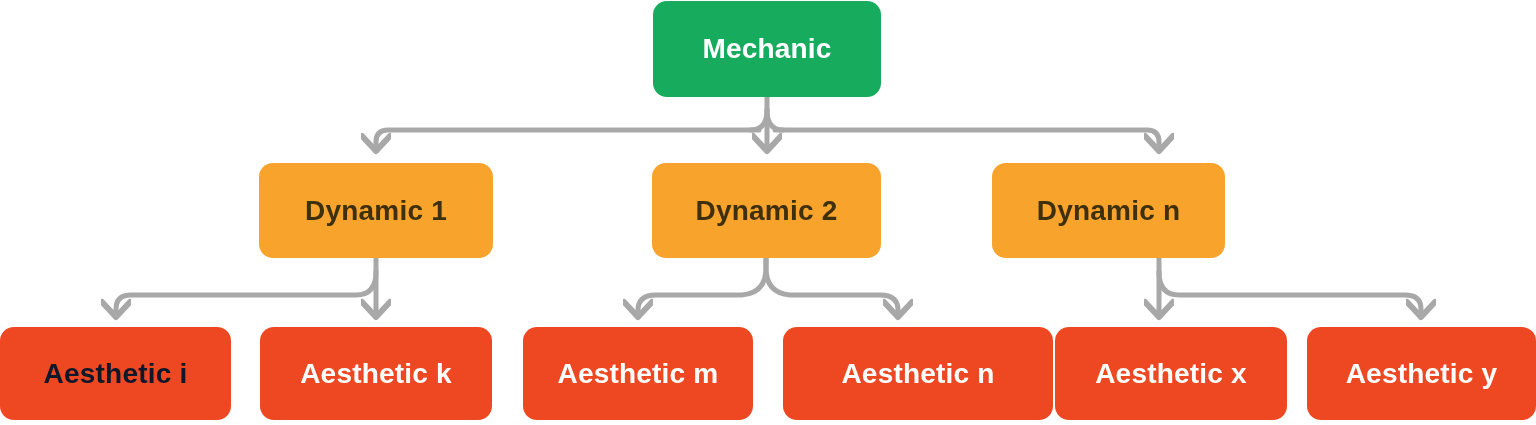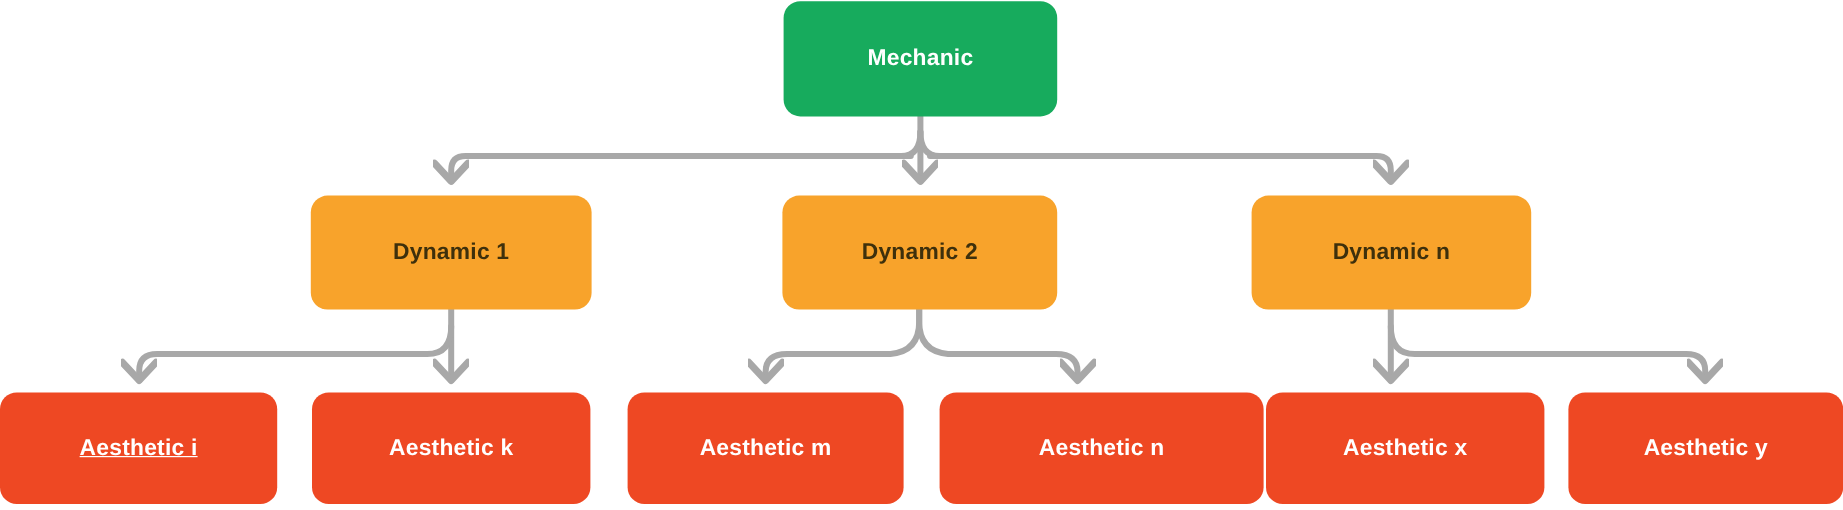--- a/index.html
+++ b/index.html
@@ -21,31 +21,31 @@
     top: 0;
     z-index: 1;
   }
   .node {
     position: absolute;
     z-index: 2;
     display: flex;
     align-items: center;
     justify-content: center;
     border-radius: 14px;
-    font-size: 19px;
+    font-size: 28px;
     font-weight: 600;
     letter-spacing: 0.2px;
     box-sizing: border-box;
     user-select: none;
   }
   
   .node-mechanic   { left: 653px;  top: 1px;   width: 228px; height: 96px; }
   .node-dynamic1   { left: 259px;  top: 163px; width: 234px; height: 95px; }
   .node-dynamic2   { left: 652px;  top: 163px; width: 229px; height: 95px; }
-  .node-dynamicn   { left: 1043px; top: 163px; width: 233px; height: 95px; }
+  .node-dynamicn   { left: 992px; top: 163px; width: 233px; height: 95px; }
   .node-aesthetici { left: 0px;    top: 327px; width: 231px; height: 93px; }
   .node-aesthetick { left: 260px;  top: 327px; width: 232px; height: 93px; }
   .node-aestheticm { left: 523px;  top: 327px; width: 230px; height: 93px; }
   .node-aestheticn { left: 783px;  top: 327px; width: 270px; height: 93px; }
   .node-aestheticx { left: 1043px; top: 327px; width: 232px; height: 93px; }
   .node-aestheticy { left: 1307px; top: 327px; width: 229px; height: 93px; }
   .conn {
     fill: none;
     stroke-width: 5;
     stroke-linecap: round;
@@ -110,21 +110,21 @@
   <div class="node node-dynamic1" style="background: rgb(248, 163, 43); color: rgb(62, 48, 12); text-align: center;">
     <span>Dynamic 1</span>
   </div>
   <div class="node node-dynamic2" style="background: rgb(248, 163, 43); color: rgb(62, 48, 12);">
     <span>Dynamic 2</span>
   </div>
   <div class="node node-dynamicn" style="background: rgb(248, 163, 43); color: rgb(62, 48, 12);">
     <span>Dynamic n</span>
   </div>
 
-  <div class="node node-aesthetici" style="background: rgb(238, 72, 35); color: #ffffff; text-decoration: underline;">
+  <div class="node node-aesthetici" style="background: rgb(238, 72, 35); color: #0f172a;">
     <span>Aesthetic i</span>
   </div>
   <div class="node node-aesthetick" style="background: rgb(238, 72, 35); color: rgb(255, 255, 255);">
     <span>Aesthetic k</span>
   </div>
   <div class="node node-aestheticm" style="background: rgb(238, 72, 35); color: rgb(255, 255, 255);">
     <span>Aesthetic m</span>
   </div>
   <div class="node node-aestheticn" style="background: rgb(238, 72, 35); color: rgb(255, 255, 255);">
     <span>Aesthetic n</span>

